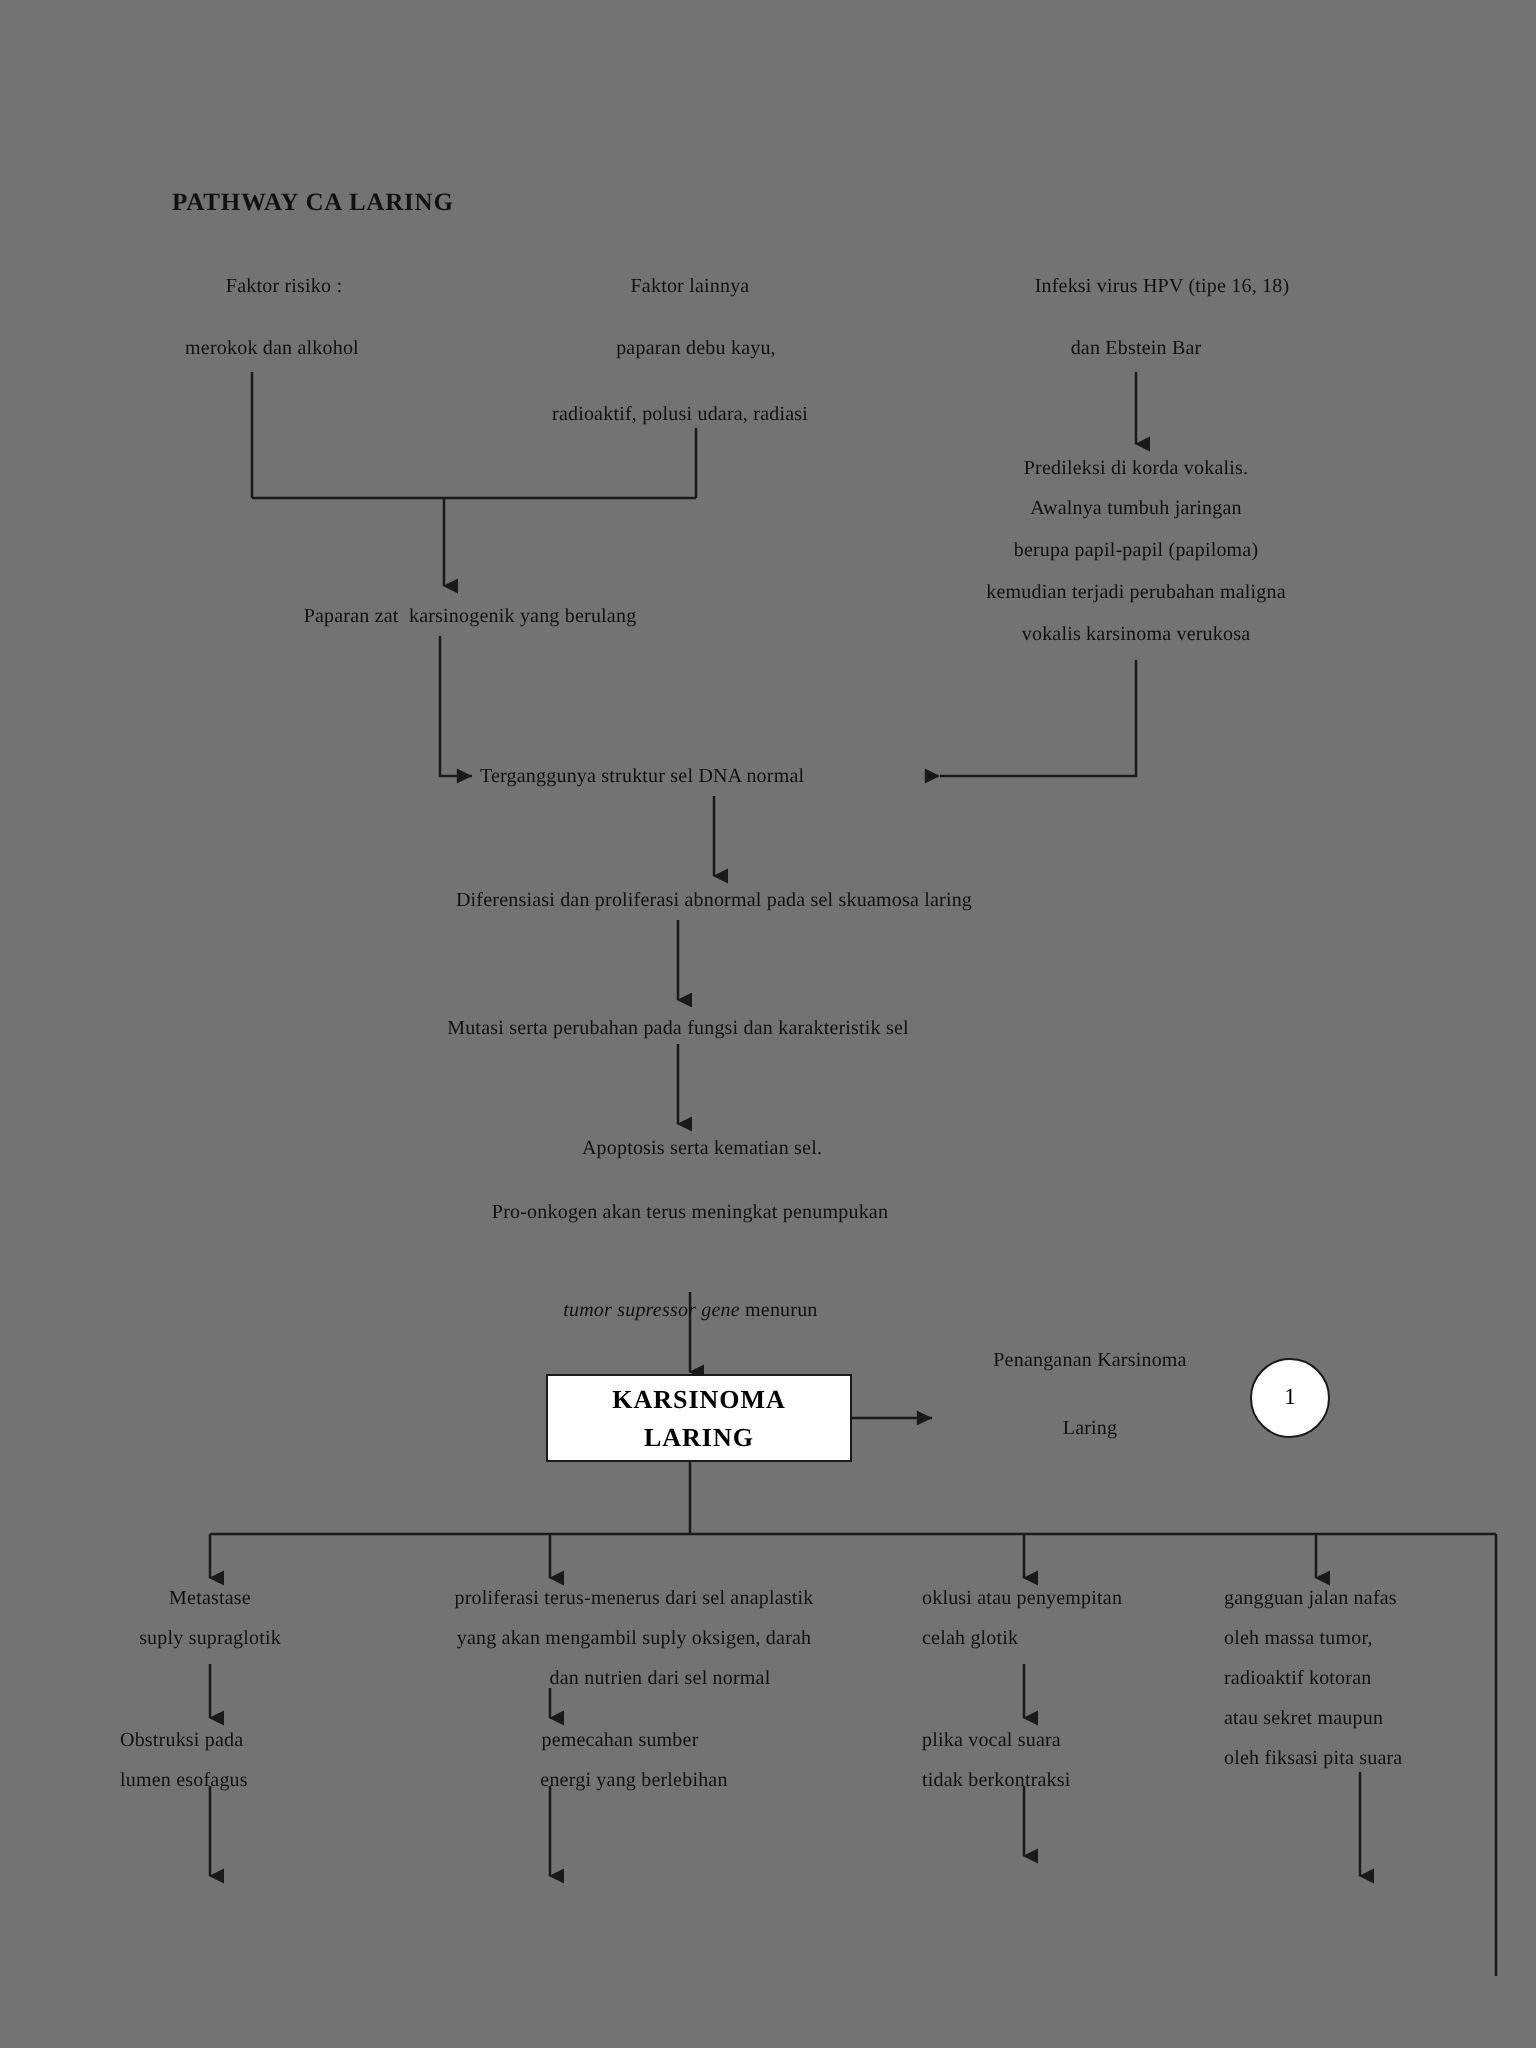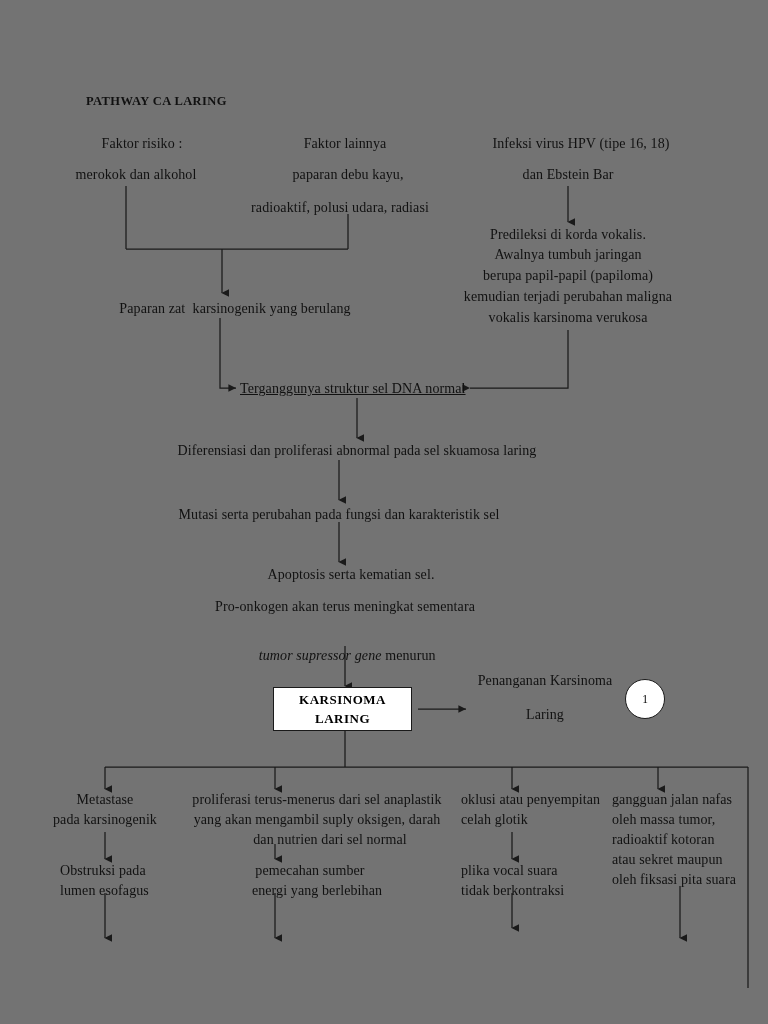--- a/index.html
+++ b/index.html
@@ -12,21 +12,21 @@
     position: relative;
     width: 768px;
     height: 1024px;
     background: #737373;
     font-family: "Liberation Serif", "DejaVu Serif", serif;
     color: #000000;
     overflow: hidden;
   }
   .txt {
     position: absolute;
-    font-size: 14px;
+    font-size: 10px;
     line-height: 17px;
     color: #111111;
     white-space: pre;
     letter-spacing: 0.1px;
   }
   .ctr { text-align: center; transform: translateX(-50%); }
   .lft { text-align: left; }
   .title {
     font-weight: bold;
     font-size: 12.5px;
@@ -147,50 +147,50 @@
   <div class="txt ctr" style="left:568px; top:166px;text-align:right;">dan Ebstein Bar</div>
 
   <div class="txt ctr" style="left:568px; top:226px;">Predileksi di korda vokalis.</div>
   <div class="txt ctr" style="left:568px; top:246px;">Awalnya tumbuh jaringan</div>
   <div class="txt ctr" style="left:568px; top:267px;">berupa papil-papil (papiloma)</div>
   <div class="txt ctr" style="left:568px; top:288px;">kemudian terjadi perubahan maligna</div>
   <div class="txt ctr" style="left:568px; top:309px;">vokalis karsinoma verukosa</div>
 
   <div class="txt ctr" style="left:235px; top:300px;">Paparan zat  karsinogenik yang berulang</div>
 
-  <div class="txt lft" style="left:240px; top:380px;text-decoration:underline;">Terganggunya struktur sel DNA normal</div>
+  <div class="txt lft" style="left:240px; top:380px;">Terganggunya struktur sel DNA normal</div>
 
   <div class="txt ctr" style="left:357px; top:442px;">Diferensiasi dan proliferasi abnormal pada sel skuamosa laring</div>
 
   <div class="txt ctr" style="left:339px; top:506px;">Mutasi serta perubahan pada fungsi dan karakteristik sel</div>
 
   <div class="txt ctr" style="left:351px; top:566px;">Apoptosis serta kematian sel.</div>
 
-  <div class="txt ctr" style="left:345px; top:598px;">Pro-onkogen akan terus meningkat sementara</div>
+  <div class="txt ctr" style="left:345px; top:598px;">Pro-onkogen akan terus meningkat penumpukan</div>
 
   <div class="txt ctr" style="left:340px; top:630px;">
     <span class="italic">tumor supressor gene</span><span> menurun</span>
   </div>
 
-  <div class="node-box" style="left:273px; top:687px; width:139px; height:44px;justify-content:center;">
+  <div class="node-box" style="left:273px; top:687px; width:153px; height:44px;justify-content:center;">
     <div class="boxlabel" style="text-align:center;">
       <div>KARSINOMA</div>
       <div>LARING</div>
     </div>
   </div>
 
   <div class="txt ctr" style="left:545px; top:672px;">Penanganan Karsinoma</div>
   <div class="txt ctr" style="left:545px; top:706px;">Laring</div>
 
   <div class="circle-ref" style="left:625px; top:679px; width:40px; height:40px;">
     <span>1</span>
   </div>
 
   <div class="txt ctr" style="left:105px; top:791px;">Metastase</div>
-  <div class="txt ctr" style="left:105px; top:811px;">pada karsinogenik</div>
+  <div class="txt ctr" style="left:105px; top:811px;">suply supraglotik</div>
   <div class="txt lft" style="left:60px; top:862px;">Obstruksi pada</div>
   <div class="txt lft" style="left:60px; top:882px;">lumen esofagus</div>
 
   <div class="txt ctr" style="left:317px; top:791px;">proliferasi terus-menerus dari sel anaplastik</div>
   <div class="txt ctr" style="left:317px; top:811px;">yang akan mengambil suply oksigen, darah</div>
   <div class="txt ctr" style="left:330px; top:831px;">dan nutrien dari sel normal</div>
   <div class="txt ctr" style="left:310px; top:862px;">pemecahan sumber</div>
   <div class="txt ctr" style="left:317px; top:882px;">energi yang berlebihan</div>
 
   <div class="txt lft" style="left:461px; top:791px;">oklusi atau penyempitan</div>

